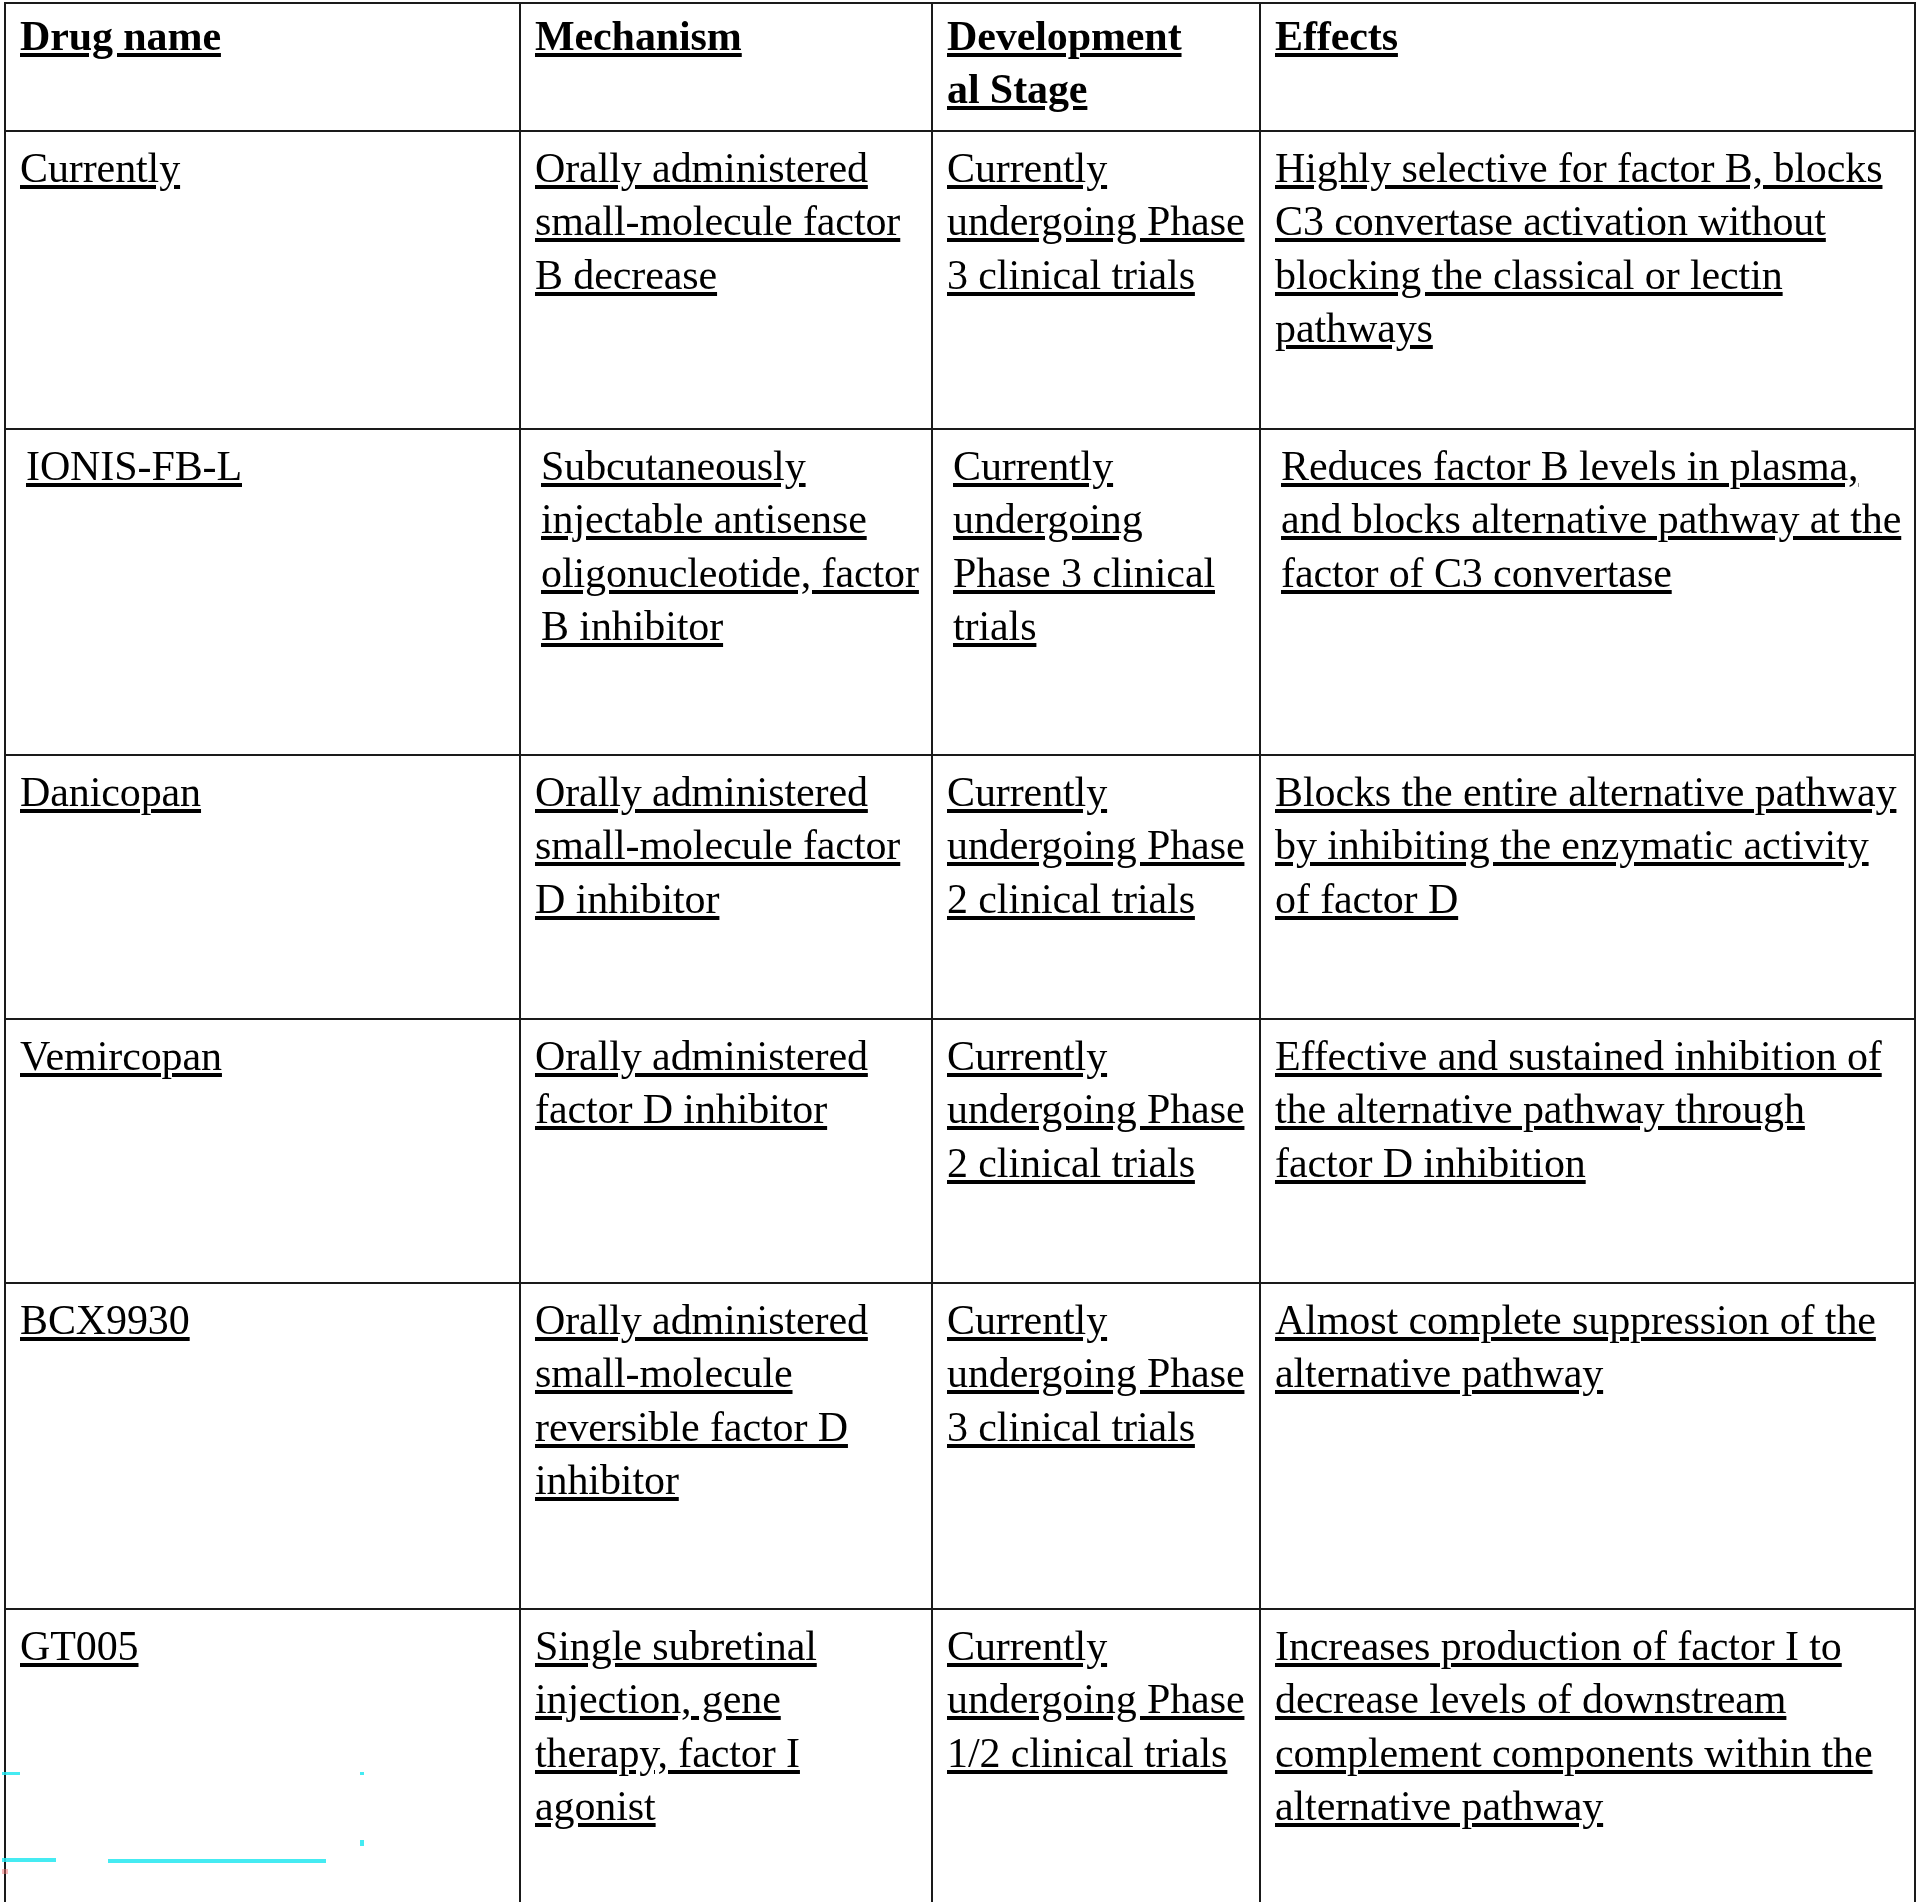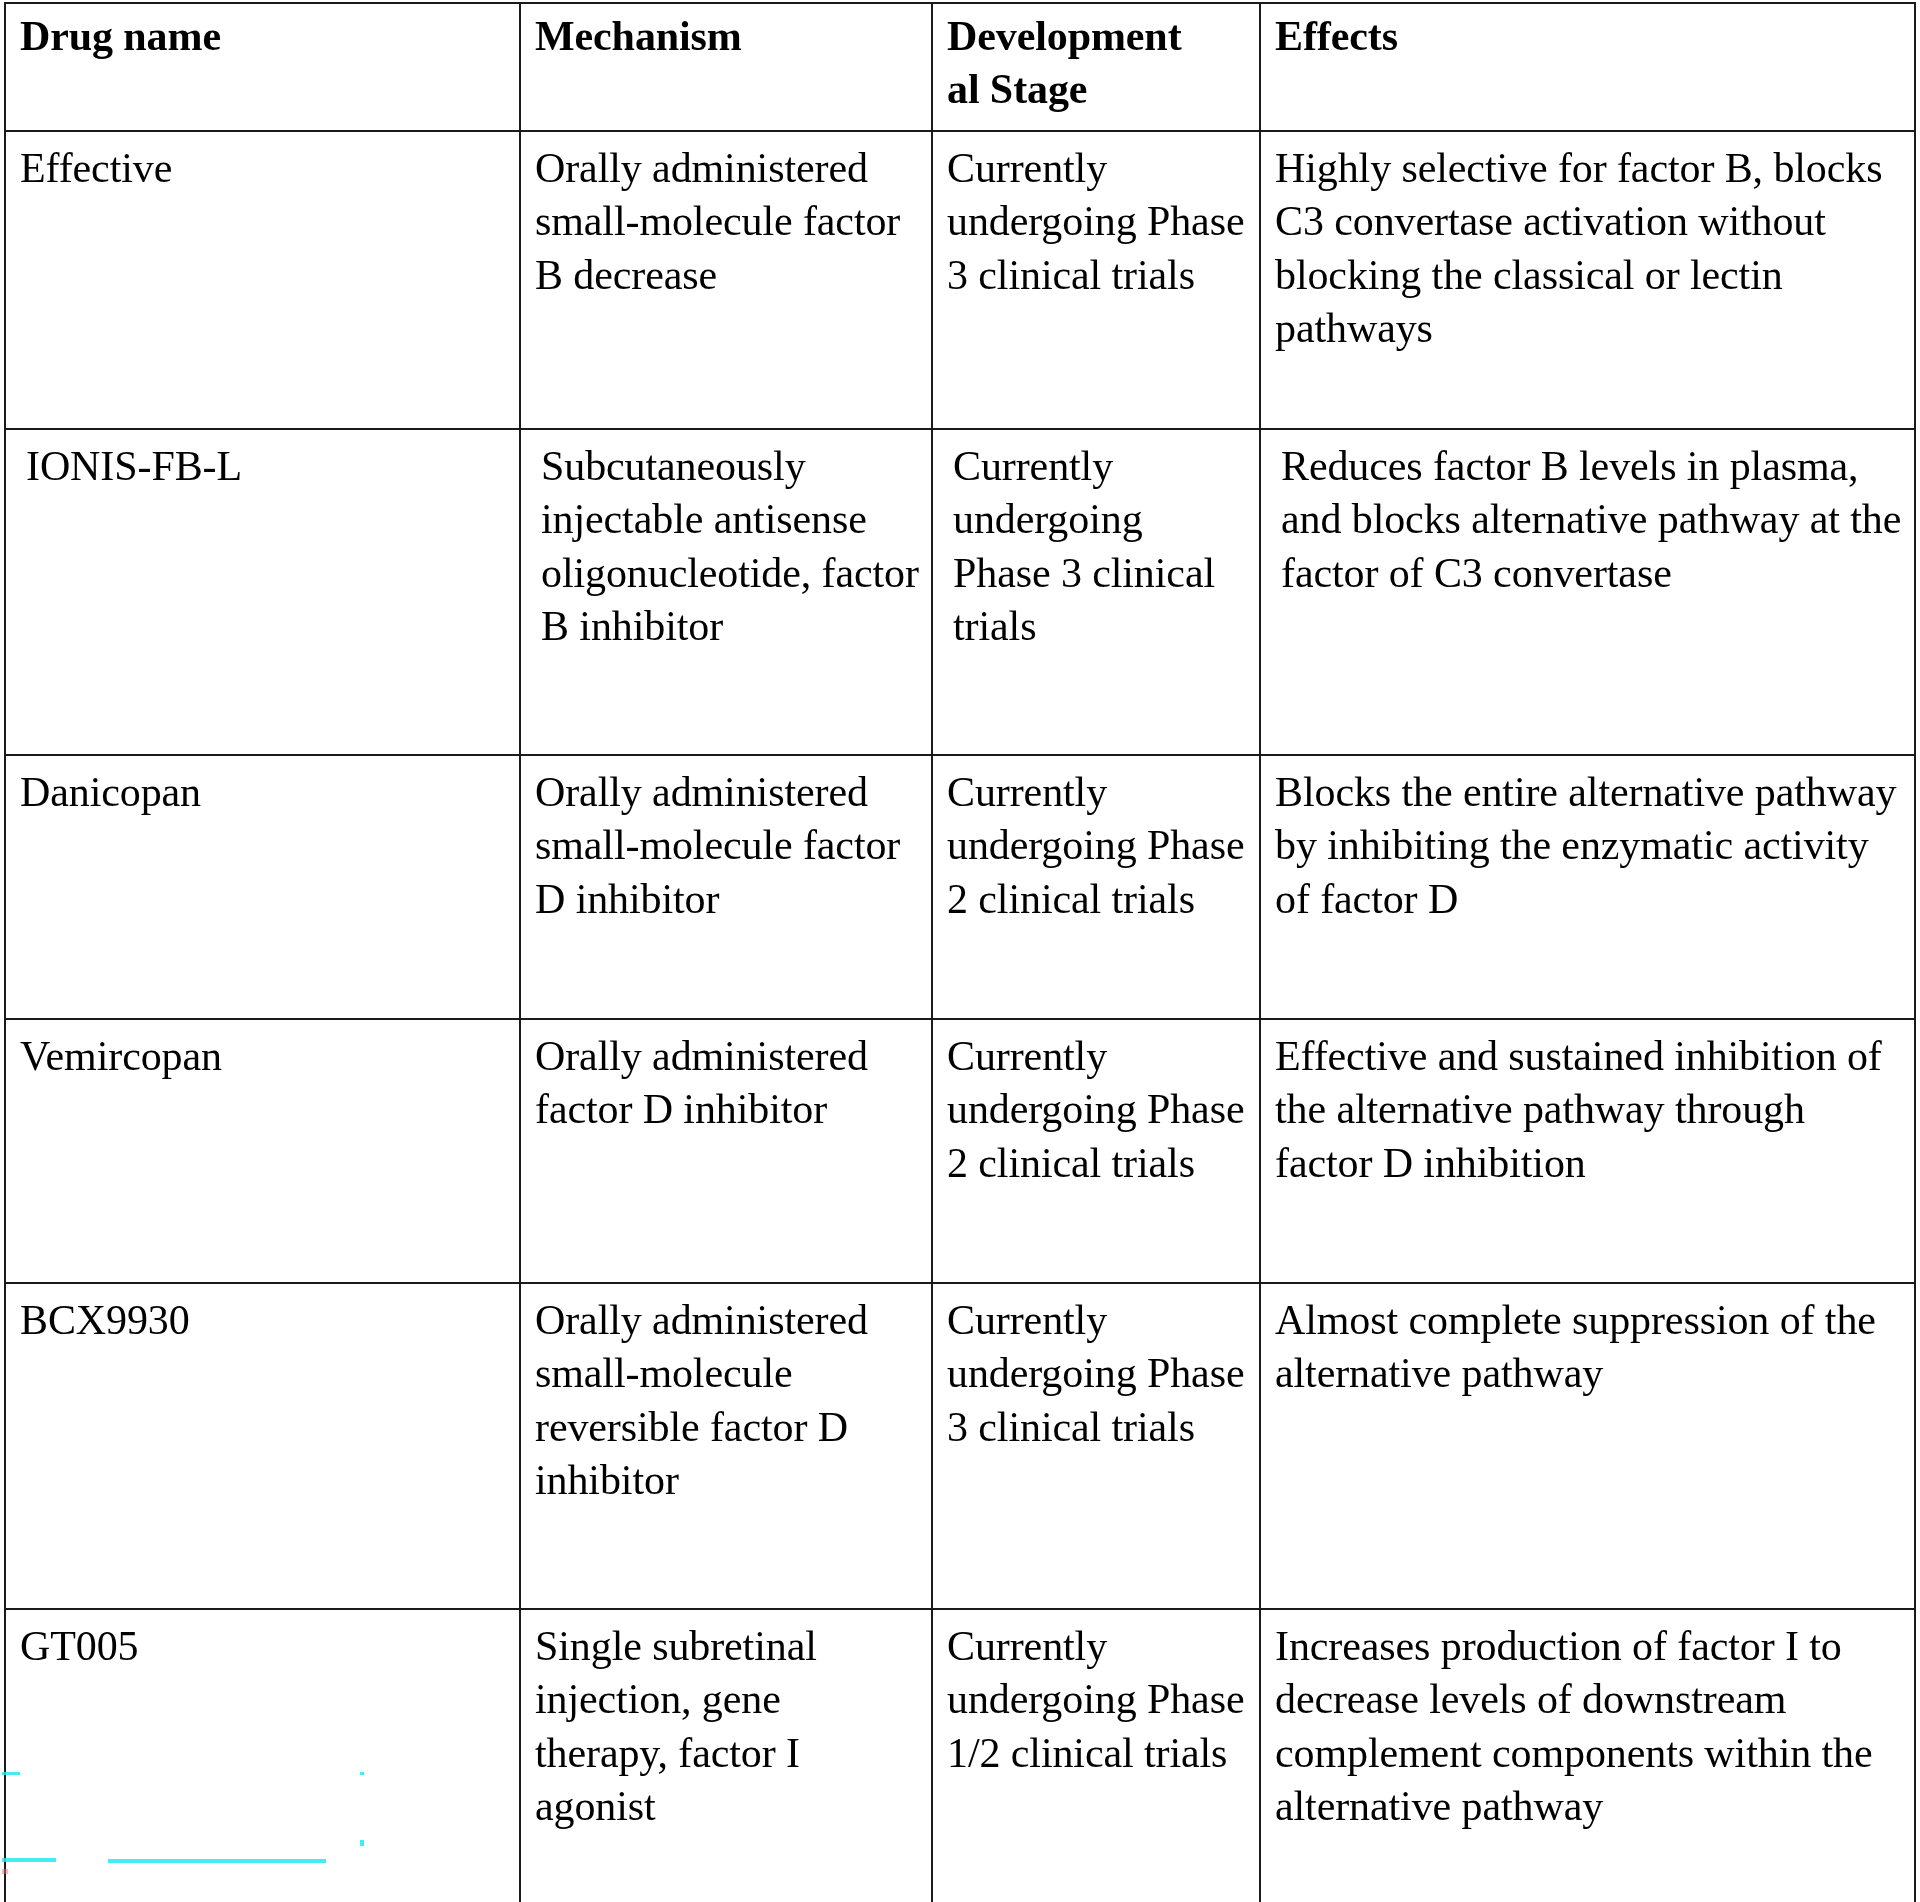--- a/index.html
+++ b/index.html
@@ -64,20 +64,21 @@
   tr.row-0 td { height: 272px; }
   tr.row-1 td { height: 300px; padding-left: 20px; }
   tr.row-2 td { height: 238px; }
   tr.row-3 td { height: 238px; }
   tr.row-4 td { height: 300px; }
   tr.row-5 td { height: 312px; }
 
   .cell-text {
     display: block;
     white-space: pre-line;
+    text-decoration: underline;
   }
 
   
   .artifact {
     position: absolute;
     background: #25e8f0;
     pointer-events: none;
     opacity: 0.85;
   }
   .artifact.a1 { left: 2px;   top: 1772px; width: 18px;  height: 3px; }
@@ -114,21 +115,21 @@
         </th>
         <th>
           <span class="cell-text">Effects</span>
         </th>
       </tr>
     </thead>
 
     <tbody>
       <tr class="row-0">
         <td>
-          <span class="cell-text">Effective</span>
+          <span class="cell-text">Currently</span>
         </td>
         <td>
           <span class="cell-text">Orally administered small-molecule factor B decrease</span>
         </td>
         <td>
           <span class="cell-text">Currently undergoing Phase 3 clinical trials</span>
         </td>
         <td>
           <span class="cell-text">Highly selective for factor B, blocks C3 convertase activation without blocking the classical or lectin pathways</span>
         </td>

